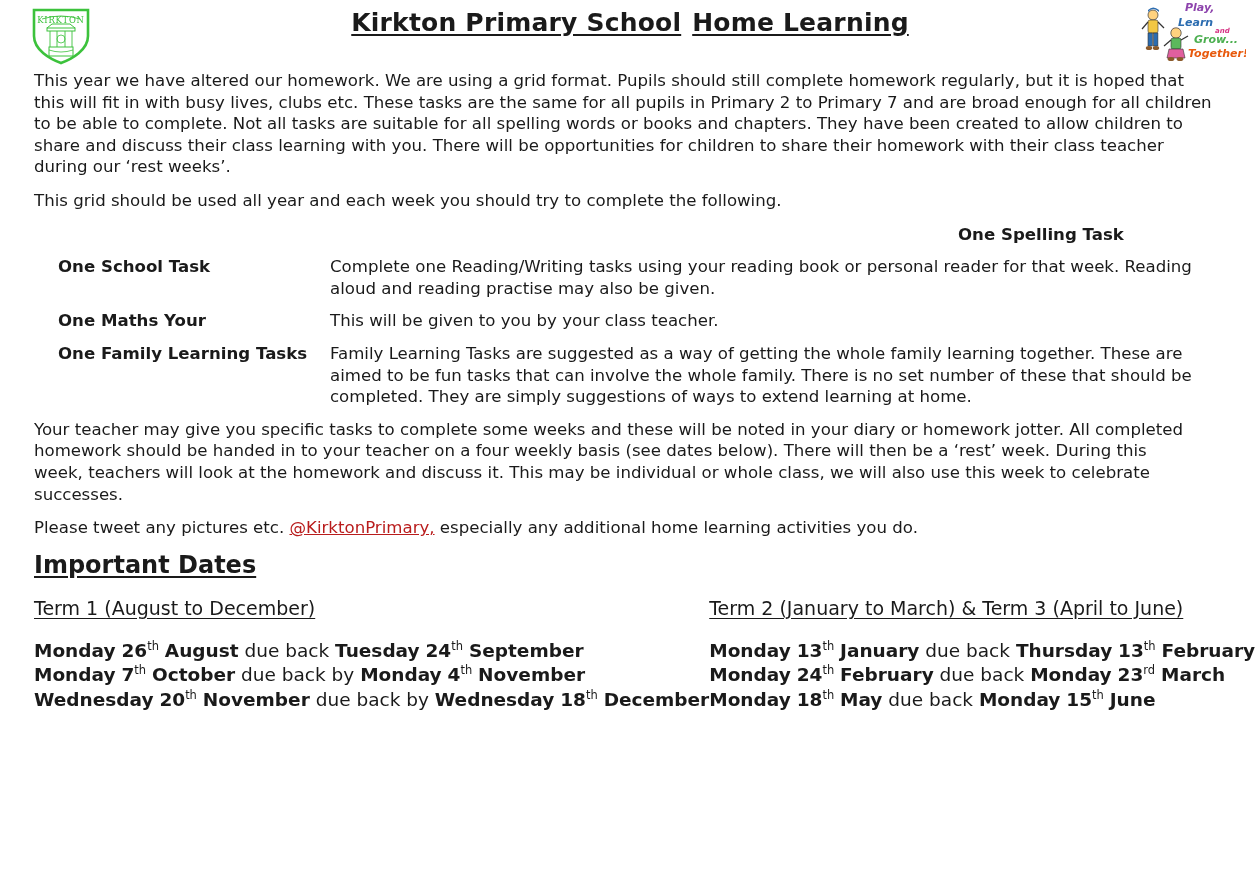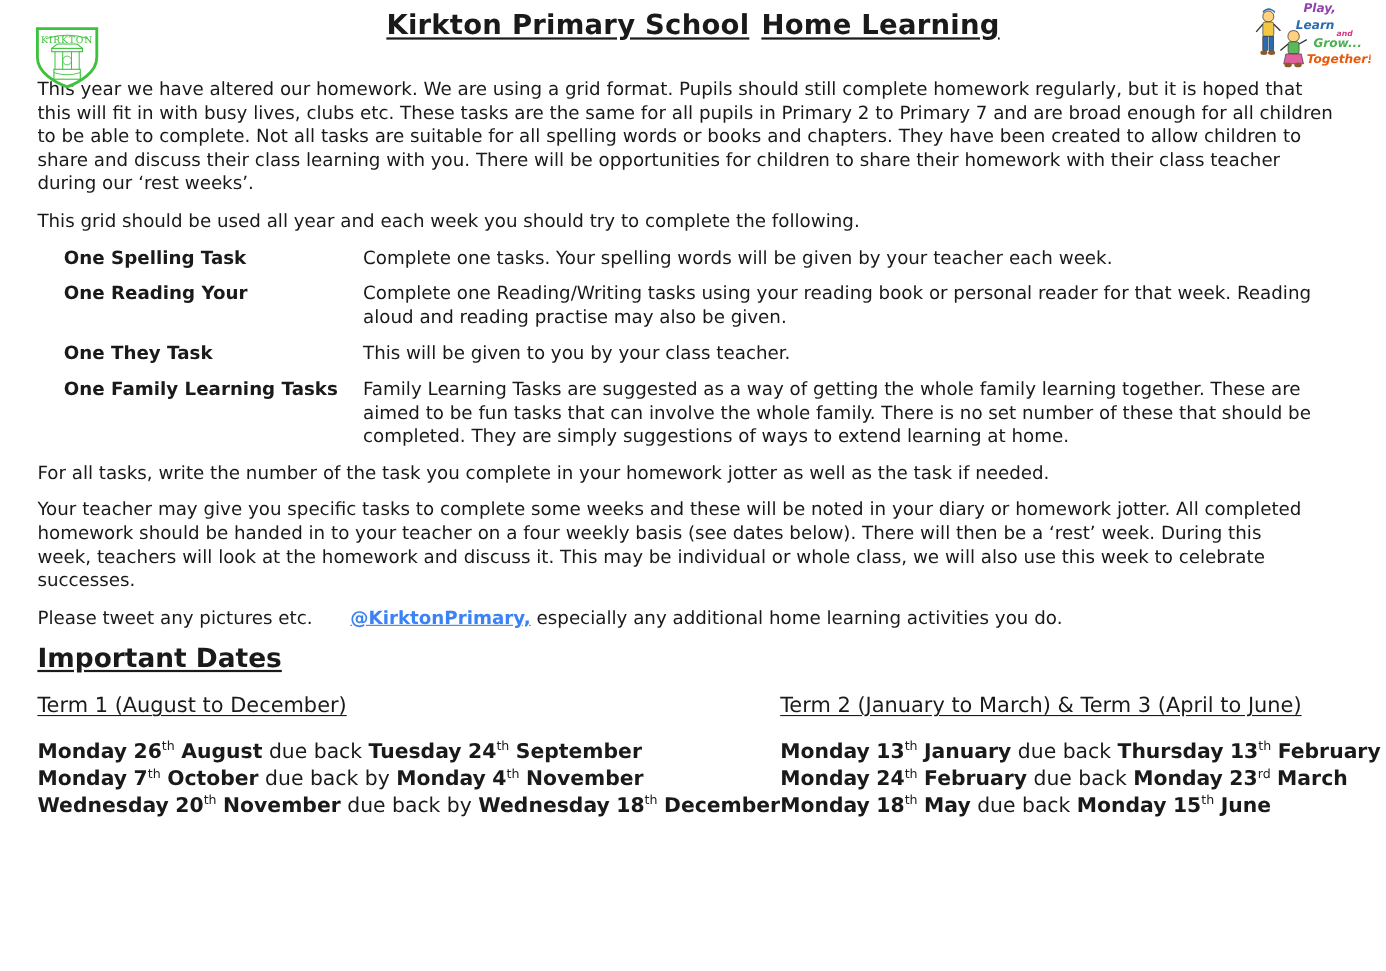--- a/index.html
+++ b/index.html
@@ -18,21 +18,21 @@
   }
 
   
   .page-header {
     position: relative;
     height: 70px;
   }
   .crest {
     position: absolute;
     left: 28px;
-    top: 22px;
+    top: 6px;
     width: 66px;
     height: 60px;
   }
   .brand-logo {
     position: absolute;
     right: 14px;
     top: 0px;
     width: 108px;
     height: 62px;
   }
@@ -99,24 +99,23 @@
     margin-bottom: 19px;
   }
   .teacher-para {
     margin-bottom: 18px;
     width: 1160px;
   }
   .tweet-para {
     margin-bottom: 20px;
   }
   a.twitter-link {
-    color: #3b82f6;
+    color: #b91c1c;
     text-decoration: underline;
-    font-weight: bold;
-    margin-left: 29px;
+    font-weight: normal;
   }
 
   
   .dates-heading {
     font-size: 24px;
     font-weight: bold;
     text-decoration: underline;
     text-underline-offset: 3px;
     margin: 0 0 16px 0;
     display: inline-block;
@@ -212,39 +211,37 @@
 </div>
 
 <div class="content">
 
   <p class="para intro">This year we have altered our homework.  We are using a grid format.  Pupils should still complete homework regularly, but it is hoped that this will fit in with busy lives, clubs etc.  These tasks are the same for all pupils in Primary 2 to Primary 7 and are broad enough for all children to be able to complete.  Not all tasks are suitable for all spelling words or books and chapters.  They have been created to allow children to share and discuss their class learning with you.  There will be opportunities for children to share their homework with their class teacher during our ‘rest weeks’.</p>
 
   <p class="para grid-line">This grid should be used all year and each week you should try to complete the following.</p>
 
   <div class="task-row">
     <div class="task-label">One Spelling Task</div>
-    <div class="task-desc">Complete one tasks. Your spelling words will be given by your teacher each week.</div>
   </div>
 
   <div class="task-row">
-    <div class="task-label">One Reading Your</div>
+    <div class="task-label">One School Task</div>
     <div class="task-desc">Complete one Reading/Writing tasks using your reading book or personal reader for that week.  Reading aloud and reading practise may also be given.</div>
   </div>
 
   <div class="task-row">
-    <div class="task-label">One They Task</div>
+    <div class="task-label">One Maths Your</div>
     <div class="task-desc">This will be given to you by your class teacher.</div>
   </div>
 
   <div class="task-row">
     <div class="task-label">One Family Learning Tasks</div>
     <div class="task-desc">Family Learning Tasks are suggested as a way of getting the whole family learning together. These are aimed to be fun tasks that can involve the whole family. There is no set number of these that should be completed. They are simply suggestions of ways to  extend learning at home.</div>
   </div>
 
-  <p class="para allTasks">For all tasks, write the number of the task you complete in your homework jotter as well as the task if needed.</p>
 
   <p class="para teacher-para">Your teacher may give you specific tasks to complete some weeks and these will be noted in your diary or homework jotter. All completed homework should be handed in to your teacher on a four weekly basis (see dates below).  There will then be a ‘rest’ week.  During this week, teachers will look at the homework and discuss it.  This may be individual or whole class, we will also use this week to celebrate successes.</p>
 
   <p class="para tweet-para"><span>Please tweet any pictures etc. </span><a class="twitter-link" href="#">@KirktonPrimary,</a><span> especially any additional home learning activities you do.</span></p>
 
   <div class="dates-heading">Important Dates</div>
 
   <div class="dates-columns">
 
     <div class="dates-col-left">

